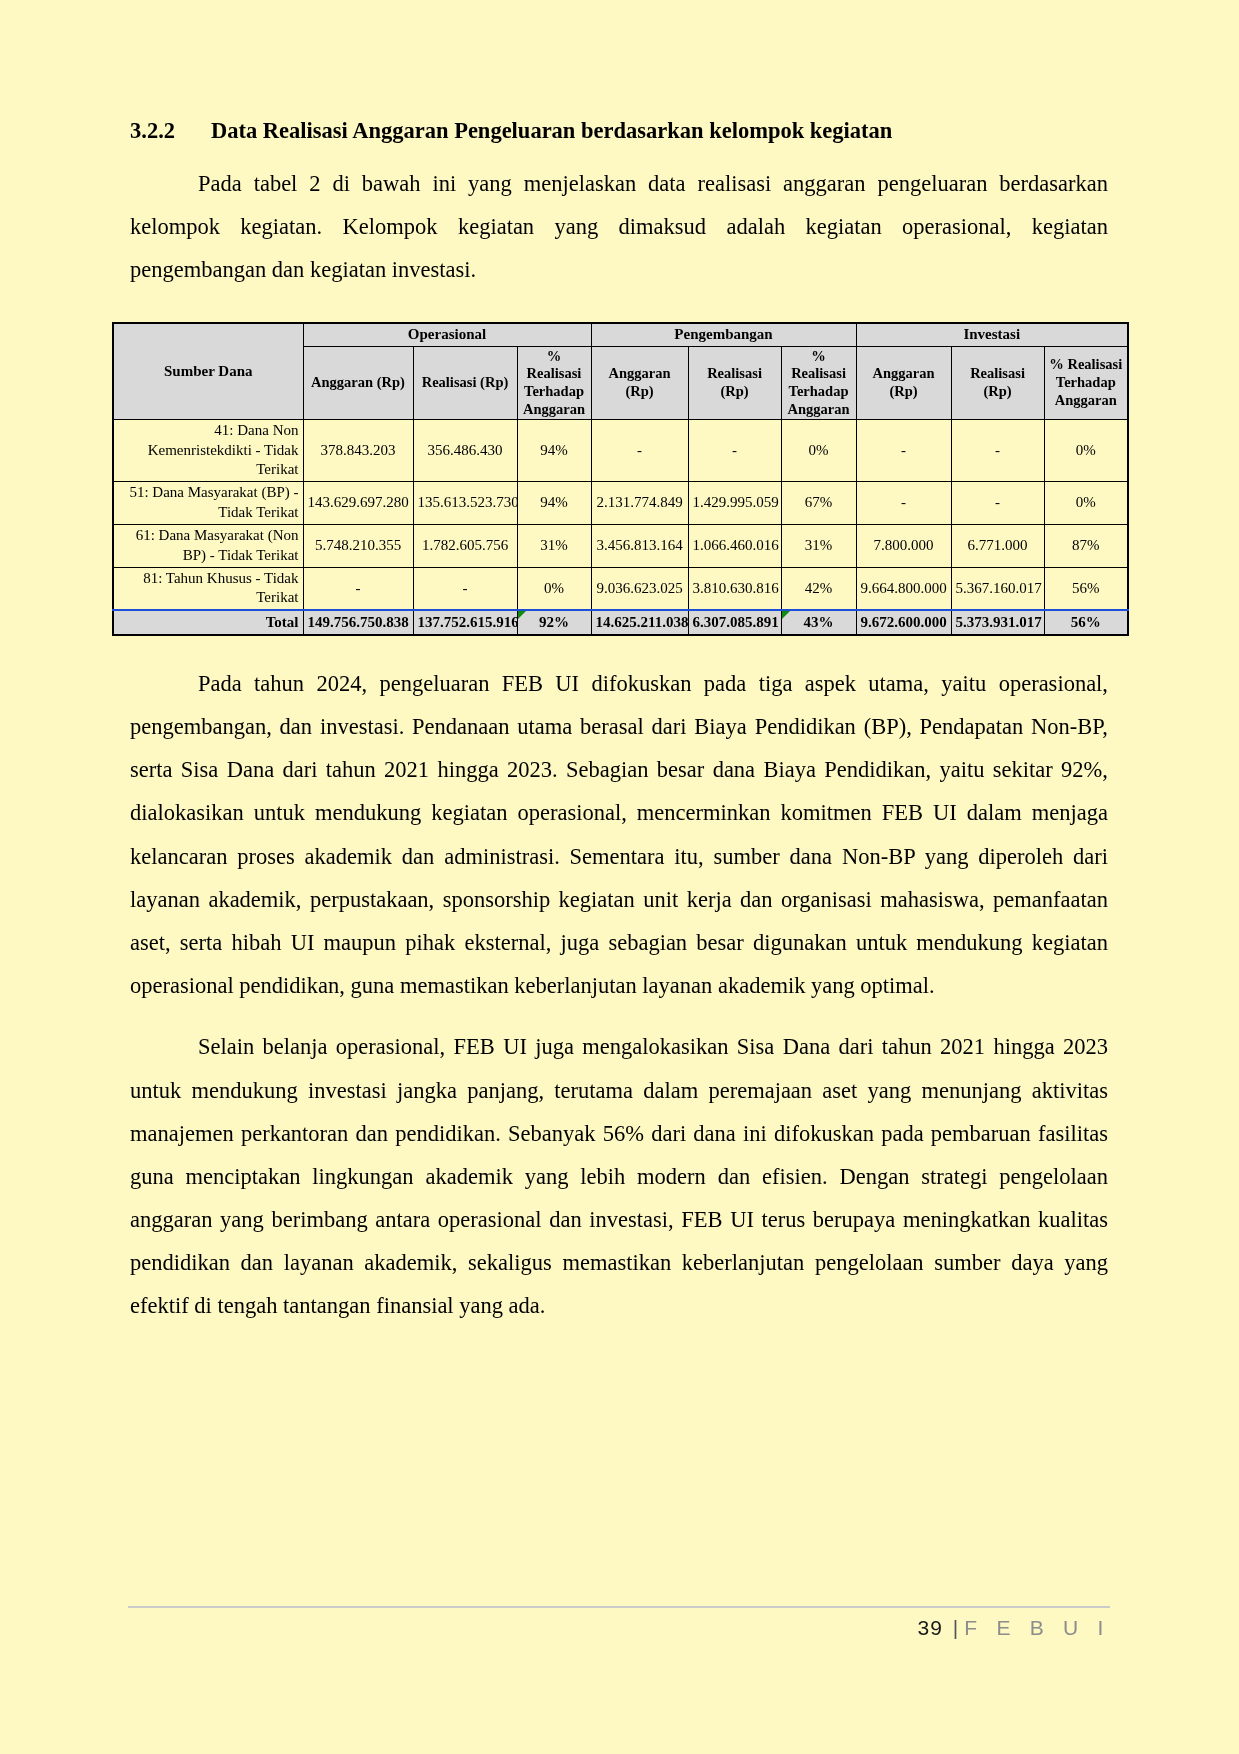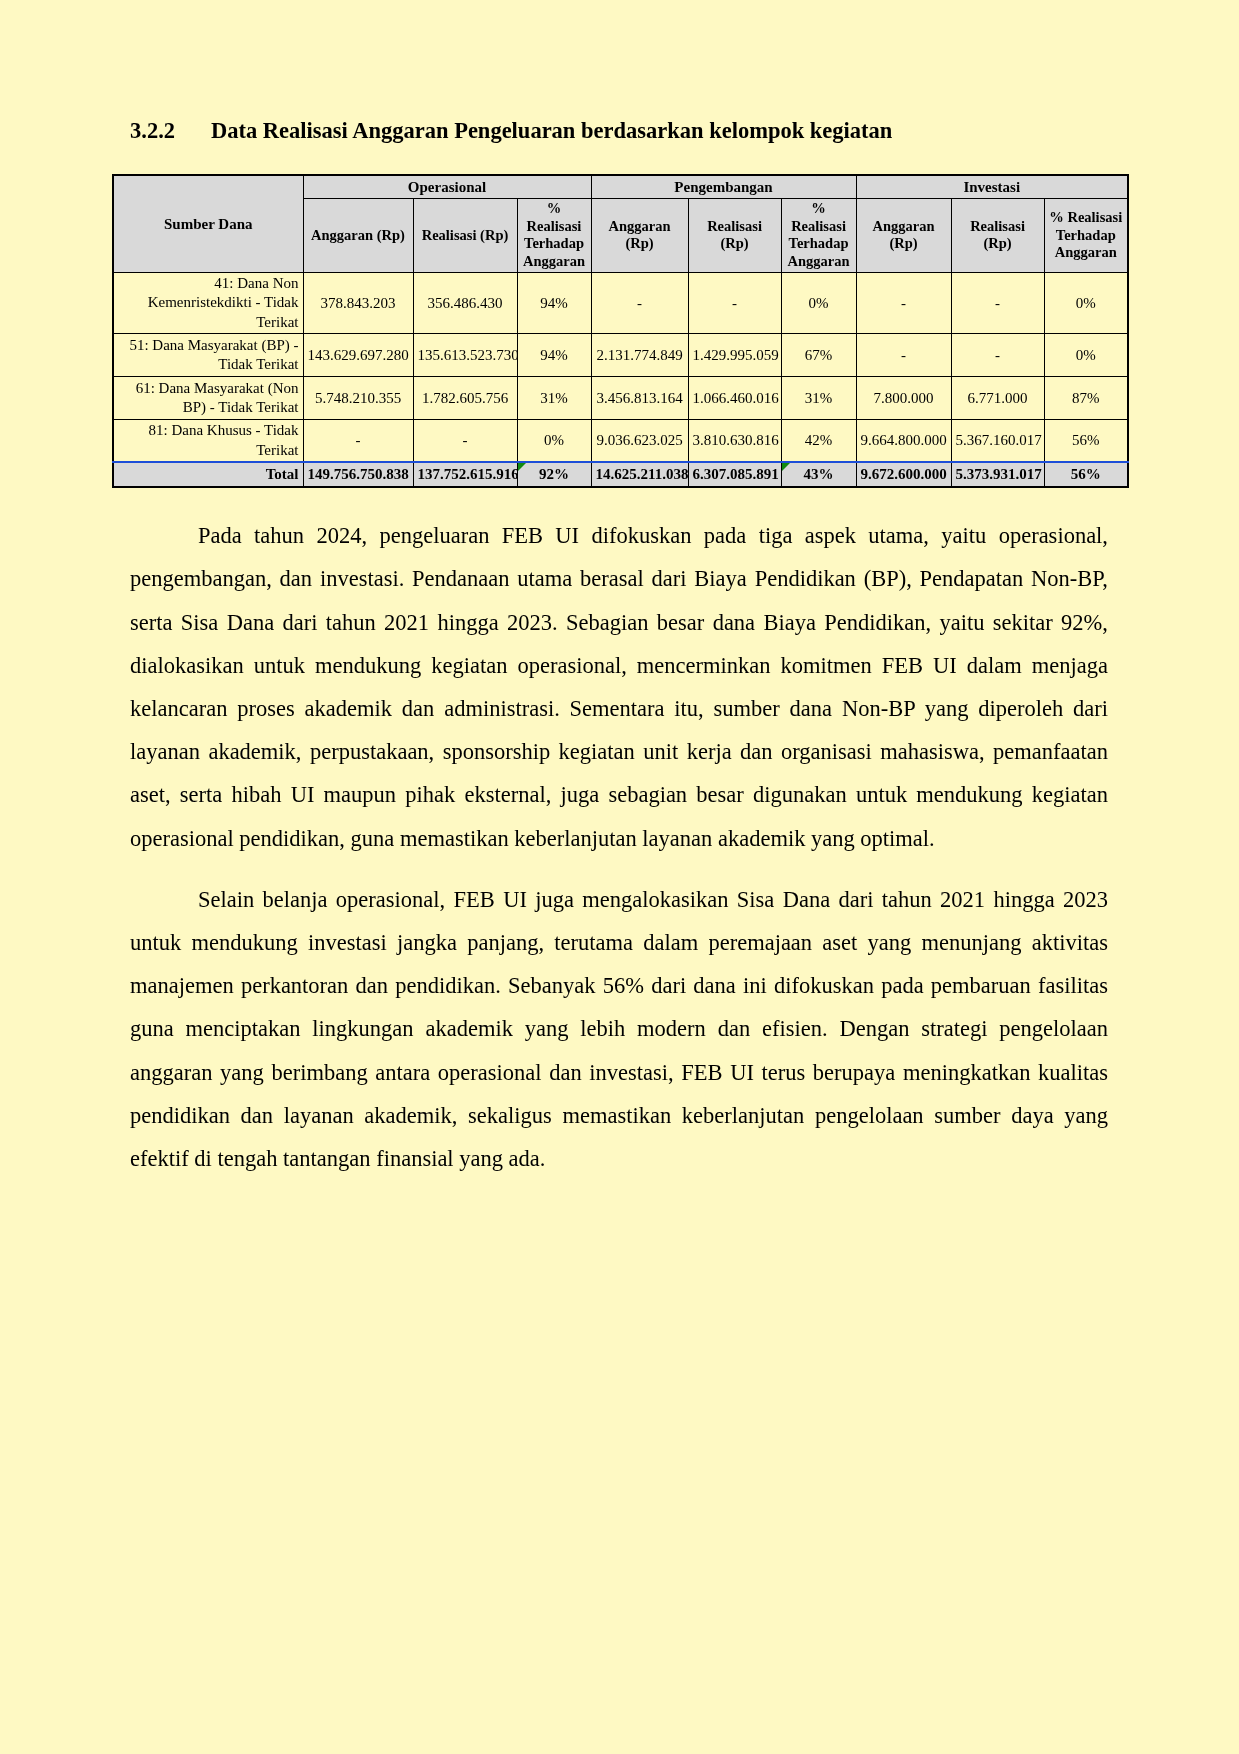--- a/index.html
+++ b/index.html
@@ -80,20 +80,21 @@
 </head>
 <body>
 
 <div class="page">
   <div class="content">
 
     <h2 class="section-heading">
       <span class="num">3.2.2</span><span>Data Realisasi Anggaran Pengeluaran berdasarkan kelompok kegiatan</span>
     </h2>
 
+    <p class="body-par">Pada tabel 2 di bawah ini yang menjelaskan data realisasi anggaran pengeluaran berdasarkan kelompok kegiatan. Kelompok kegiatan yang dimaksud adalah kegiatan operasional, kegiatan pengembangan dan kegiatan investasi.</p>
 
     <div class="table-wrap">
       <table class="budget">
         <colgroup>
           <col style="width:190px">
           <col style="width:110px">
             <col style="width:104px">
             <col style="width:74px">
           <col style="width:97px">
             <col style="width:93px">
@@ -152,21 +153,21 @@
             <td class="num">1.782.605.756</td>
             <td class="pct">31%</td>
             <td class="num">3.456.813.164</td>
             <td class="num">1.066.460.016</td>
             <td class="pct">31%</td>
             <td class="num">7.800.000</td>
             <td class="num">6.771.000</td>
             <td class="pct">87%</td>
           </tr>
           <tr class="h-short">
-            <td class="lbl">81: Dana Khusus - Tidak Terikat</td>
+            <td class="lbl">81: Tahun Khusus - Tidak Terikat</td>
             <td class="num">-</td>
             <td class="num">-</td>
             <td class="pct">0%</td>
             <td class="num">9.036.623.025</td>
             <td class="num">3.810.630.816</td>
             <td class="pct">42%</td>
             <td class="num">9.664.800.000</td>
             <td class="num">5.367.160.017</td>
             <td class="pct">56%</td>
           </tr>
@@ -186,13 +187,19 @@
       </table>
     </div>
 
 
     <p class="body-par" style="margin-top:26px;">Pada tahun 2024, pengeluaran FEB UI difokuskan pada tiga aspek utama, yaitu operasional, pengembangan, dan investasi. Pendanaan utama berasal dari Biaya Pendidikan (BP), Pendapatan Non-BP, serta Sisa Dana dari tahun 2021 hingga 2023. Sebagian besar dana Biaya Pendidikan, yaitu sekitar 92%, dialokasikan untuk mendukung kegiatan operasional, mencerminkan komitmen FEB UI dalam menjaga kelancaran proses akademik dan administrasi. Sementara itu, sumber dana Non-BP yang diperoleh dari layanan akademik, perpustakaan, sponsorship kegiatan unit kerja dan organisasi mahasiswa, pemanfaatan aset, serta hibah UI maupun pihak eksternal, juga sebagian besar digunakan untuk mendukung kegiatan operasional pendidikan, guna memastikan keberlanjutan layanan akademik yang optimal.</p>
 
     <p class="body-par">Selain belanja operasional, FEB UI juga mengalokasikan Sisa Dana dari tahun 2021 hingga 2023 untuk mendukung investasi jangka panjang, terutama dalam peremajaan aset yang menunjang aktivitas manajemen perkantoran dan pendidikan. Sebanyak 56% dari dana ini difokuskan pada pembaruan fasilitas guna menciptakan lingkungan akademik yang lebih modern dan efisien. Dengan strategi pengelolaan anggaran yang berimbang antara operasional dan investasi, FEB UI terus berupaya meningkatkan kualitas pendidikan dan layanan akademik, sekaligus memastikan keberlanjutan pengelolaan sumber daya yang efektif di tengah tantangan finansial yang ada.</p>
 
   </div>
 
+  <div class="footer">
+    <hr class="footer-rule">
+    <div class="footer-text">
+      <span class="pg">39</span><span class="sep">|</span><span class="brand">F E B   U I</span>
+    </div>
+  </div>
 </div>
 
 </body></html>

